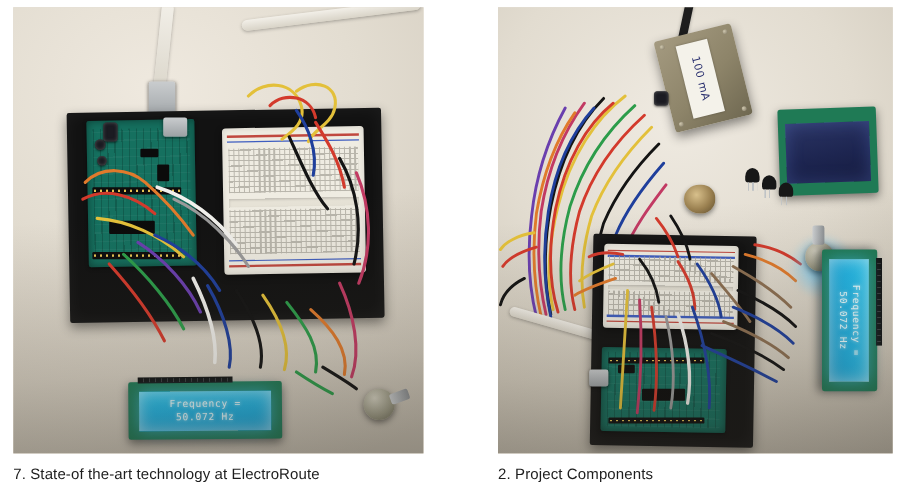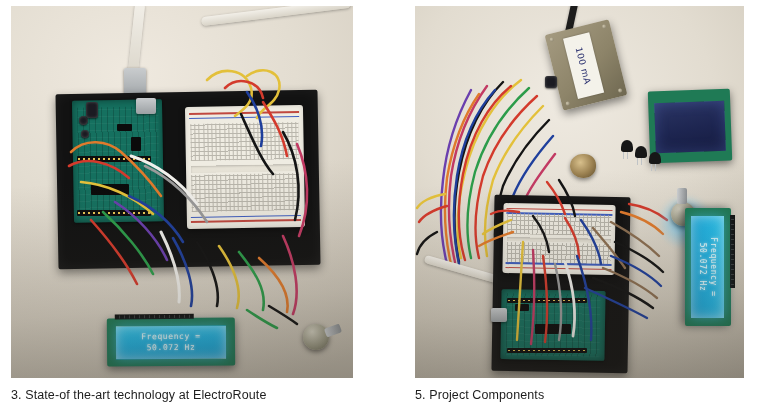--- a/index.html
+++ b/index.html
@@ -219,21 +219,21 @@
         </div>
       </div>
 
       <div class="pot" style="left:292px;top:318px;width:26px;height:26px;"></div>
       <div class="pot-shaft" style="left:314px;top:320px;width:16px;height:9px;transform:rotate(-20deg);"></div>
 
       <div class="shadowwash"></div>
     </div>
   </div>
 
-  <div class="caption" id="caption-1">3. State-of the-art technology at ElectroRoute</div>
+  <div class="caption" id="caption-1">7. State-of the-art technology at ElectroRoute</div>
 
   <div class="figure" id="figure-2">
     <div class="photo">
       <div class="backdrop"></div>
 
       <div class="usbcable" style="left:152px;top:-6px;width:7px;height:46px;background:#1d1d1d;transform:rotate(12deg);"></div>
 
       <div class="enclosure" style="left:138px;top:20px;width:66px;height:78px;">
         <div class="screw" style="left:4px;top:4px;"></div>
         <div class="screw" style="right:4px;top:4px;"></div>
@@ -343,15 +343,15 @@
         <div class="lcd-screen">
           <div class="lcd-line">Frequency =</div>
           <div class="lcd-line">50.072 Hz</div>
         </div>
       </div>
 
       <div class="shadowwash"></div>
     </div>
   </div>
 
-  <div class="caption" id="caption-2">5. Project Components</div>
+  <div class="caption" id="caption-2">2. Project Components</div>
 
 </div>
 
 </body></html>

